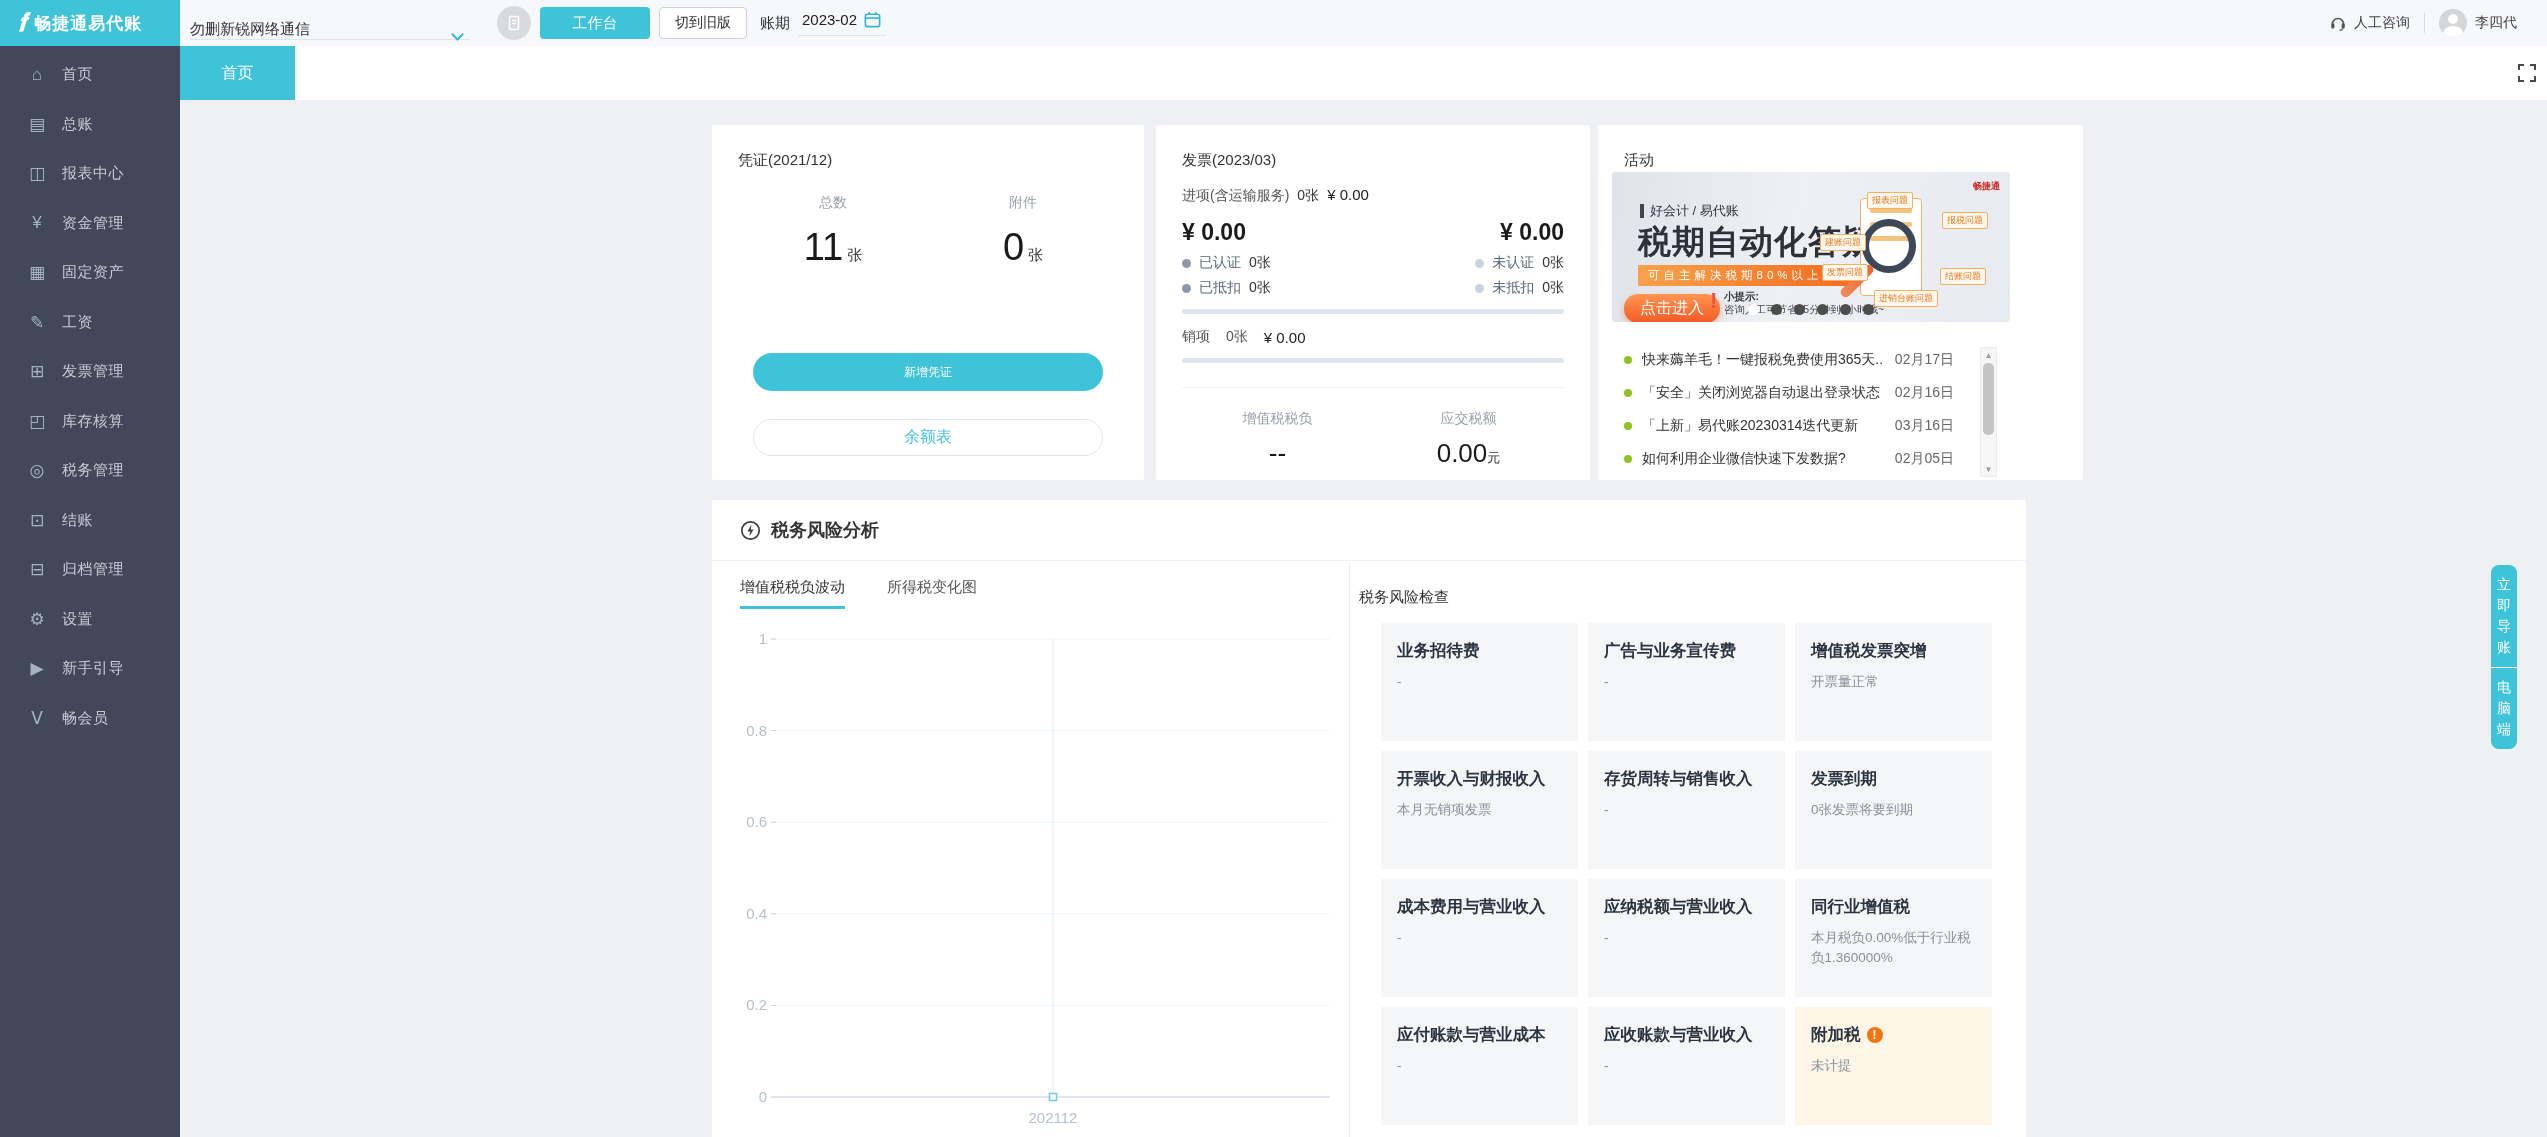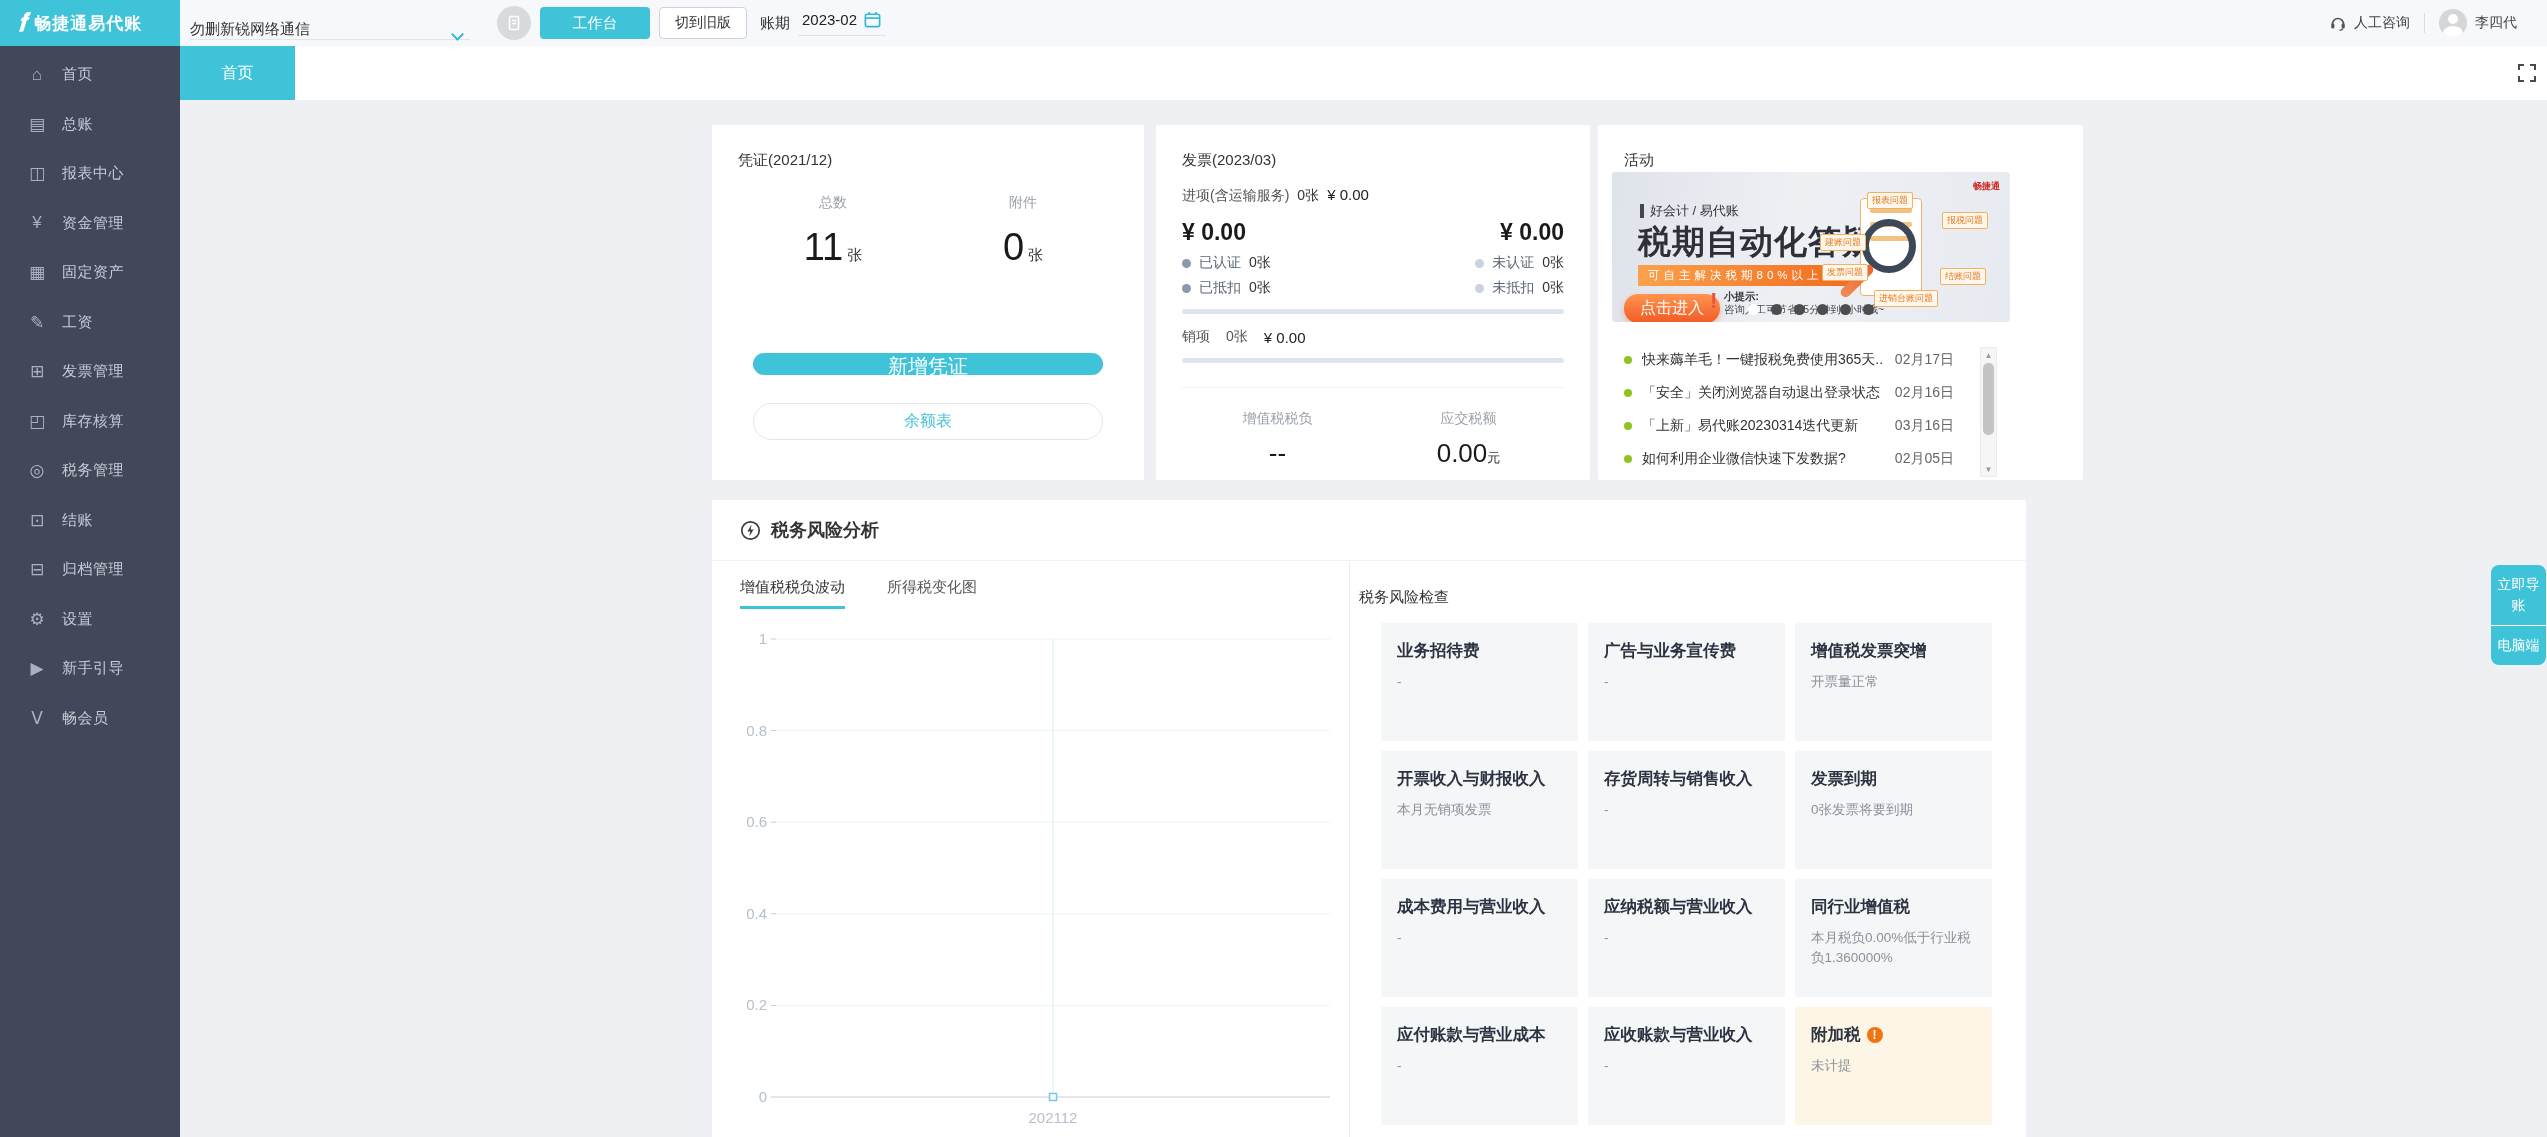--- a/index.html
+++ b/index.html
@@ -54,22 +54,22 @@
   .card-title { font-size:15px; color:#333; }
 
   
   #voucher-card { left:712px; top:125px; width:432px; height:355px; padding:26px; }
   .v-stats { display:flex; margin-top:24px; }
   .v-stat { width:50%; text-align:center; }
   .v-stat-label { font-size:14px; color:#9aa0a8; }
   .v-stat-num { margin-top:14px; font-size:38px; color:#1a1a1a; }
   .v-stat-unit { font-size:15px; color:#333; margin-left:4px; }
   .v-btns { position:absolute; left:41px; right:41px; top:228px; }
-  .btn-add { display:block; width:100%; height:22px; background:#3ec3d8; border:none; border-radius:19px;
-             color:#fff; font-size:20px; cursor:pointer; }
+  .btn-add { display:block; width:100%; height:38px; background:#3ec3d8; border:none; border-radius:19px;
+             color:#fff; font-size:12px; cursor:pointer; }
   .btn-balance { display:block; width:100%; height:37px; margin-top:28px; background:#fff; border:1px solid #e3e5e8;
                  border-radius:19px; color:#45c2d8; font-size:16px; cursor:pointer; }
 
   
   #invoice-card { left:1156px; top:125px; width:434px; height:355px; padding:26px 26px 0 26px; }
   .inv-input-line { margin-top:16px; font-size:14px; color:#555; display:flex; gap:8px; align-items:baseline; }
   .inv-input-line .cnt { color:#333; }
   .inv-input-line .amt { color:#222; font-size:15px; }
   .inv-amounts { display:flex; justify-content:space-between; margin-top:14px; }
   .inv-big { font-size:23px; font-weight:bold; color:#1a1a1a; }
@@ -141,21 +141,21 @@
                 grid-auto-rows:118px; gap:10px; }
   .check-card { background:#f5f6f8; padding:17px 16px; cursor:pointer; }
   .check-card.warn { background:#fdf6e6; }
   .check-card-title { font-size:16.5px; font-weight:bold; color:#2b3240; display:flex; align-items:center; gap:6px; }
   .warn-icon { width:16px; height:16px; border-radius:50%; background:#f0750f; color:#fff; font-size:12px; font-weight:bold;
                display:inline-flex; align-items:center; justify-content:center; flex:none; }
   .check-card-status { margin-top:10px; font-size:13.5px; color:#8a9099; line-height:1.5; }
 
   
   .float-btns { position:absolute; right:13px; top:565px; width:43px; z-index:40; }
-  .float-btn { width:55px; background:#3ec3d8; color:#fff; font-size:14px; text-align:center; line-height:1.5;
+  .float-btn { width:26px; background:#3ec3d8; color:#fff; font-size:14px; text-align:center; line-height:1.5;
                padding:9px 6px; cursor:pointer; }
   .float-btn.top { border-radius:8px 8px 0 0; border-bottom:1px solid #fff; }
   .float-btn.bottom { border-radius:0 0 8px 8px; }
 
   svg { display:block; }
 </style>
 </head>
 <body>
 
 <div class="screen">

